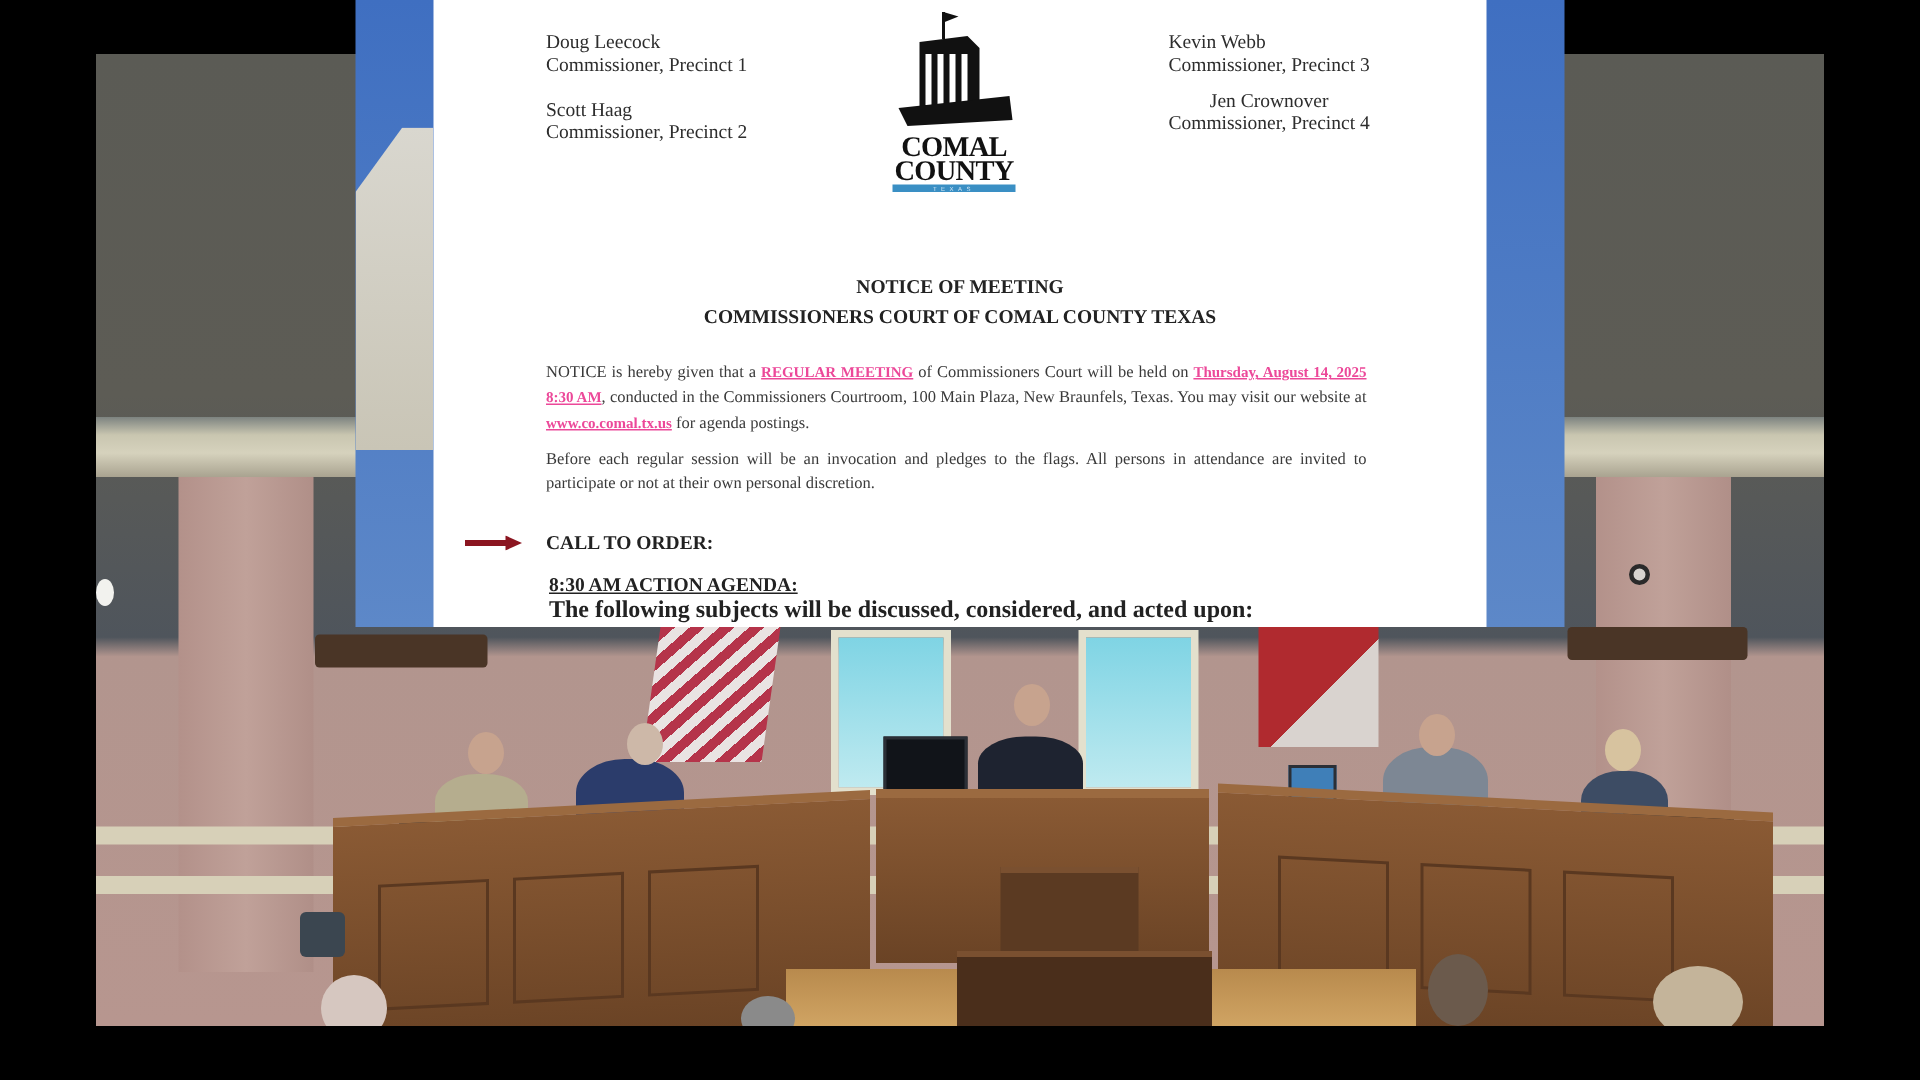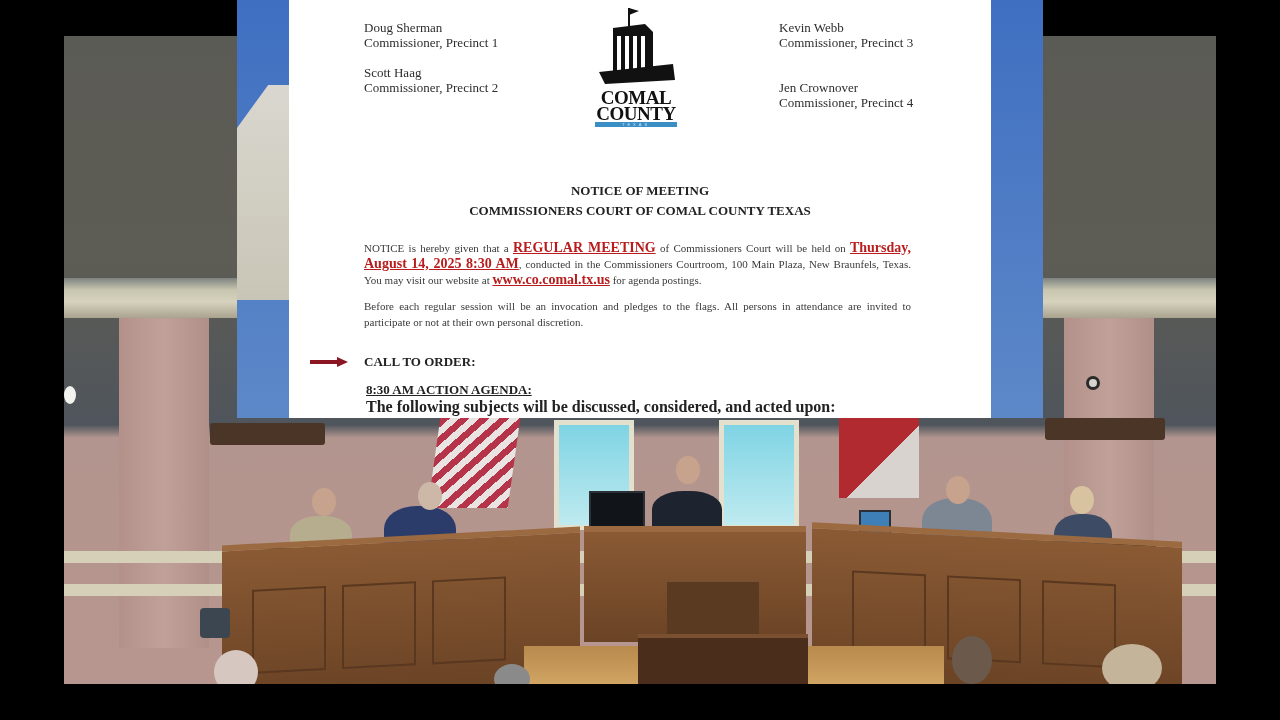--- a/index.html
+++ b/index.html
@@ -25,21 +25,21 @@
 
   
   #sky{position:absolute;left:237px;top:0;width:806px;height:418px;background:linear-gradient(180deg,#3f6fc1,#5d88c8);}
   .dome{position:absolute;left:237px;top:85px;width:52px;height:215px;background:linear-gradient(180deg,#d9d7cf,#c9c5b6);clip-path:polygon(60% 0,100% 0,100% 100%,0 100%,0 20%);}
   #doc{position:absolute;left:289px;top:0;width:702px;height:418px;background:#ffffff;color:#222;}
   .member{position:absolute;font-size:13px;line-height:15px;color:#2d2d2d;}
   .logo{position:absolute;left:306px;top:6px;width:82px;height:116px;}
   .judge{position:absolute;left:260px;top:128px;width:175px;text-align:center;font-size:13px;line-height:15px;color:#2d2d2d;}
   .h1{position:absolute;left:0;width:702px;text-align:center;font-weight:bold;font-size:13px;color:#222;}
   .para{position:absolute;left:75px;width:547px;font-size:11px;line-height:16px;text-align:justify;color:#3a3a3a;}
-  .para b{font-size:14px;text-decoration:underline;color:#b91c1c;}
+  .para b{font-size:10px;text-decoration:underline;color:#ec4899;}
   .arrow{position:absolute;left:21px;top:357px;width:38px;height:10px;}
   .call{position:absolute;left:75px;top:354px;font-weight:bold;font-size:13px;color:#222;}
   .agenda-h{position:absolute;left:77px;top:382px;font-weight:bold;font-size:13px;text-decoration:underline;color:#222;}
   .agenda-s{position:absolute;left:77px;top:398px;font-weight:bold;font-size:16px;color:#222;}
 </style>
 </head>
 <body>
 
 <div id="video">
   <div class="wall"></div>
@@ -95,32 +95,32 @@
   <div class="head" style="left:1038px;top:608px;width:60px;height:48px;background:#c4b49a;"></div>
   <div class="head" style="left:430px;top:628px;width:36px;height:30px;background:#8a8a8a;"></div>
   <div style="position:absolute;left:136px;top:572px;width:30px;height:30px;background:#3b4650;border-radius:4px;"></div>
 </div>
 
 <div id="sky"></div>
 <div class="dome"></div>
 
 <div id="doc">
   <div class="member" style="left:75px;top:20px;">
-    <div>Doug Sherman</div>
+    <div>Doug Leecock</div>
     <div>Commissioner, Precinct 1</div>
   </div>
   <div class="member" style="left:75px;top:65px;">
     <div>Scott Haag</div>
     <div>Commissioner, Precinct 2</div>
   </div>
   <div class="member" style="left:490px;top:20px;">
     <div>Kevin Webb</div>
     <div>Commissioner, Precinct 3</div>
   </div>
-  <div class="member" style="left:490px;top:80px;">
+  <div class="member" style="left:490px;top:59px;text-align:center;">
     <div>Jen Crownover</div>
     <div>Commissioner, Precinct 4</div>
   </div>
 
   <div class="logo">
     <svg width="82" height="80" viewBox="0 0 82 80">
       <line x1="34" y1="2" x2="34" y2="20" stroke="#111" stroke-width="2"></line>
       <path d="M34 2 L44 5 L34 9 Z" fill="#111"></path>
       <path d="M18 22 L50 18 L58 26 L58 68 L18 70 Z" fill="#111"></path>
       <rect x="22" y="30" width="4" height="34" fill="#fff"></rect>

